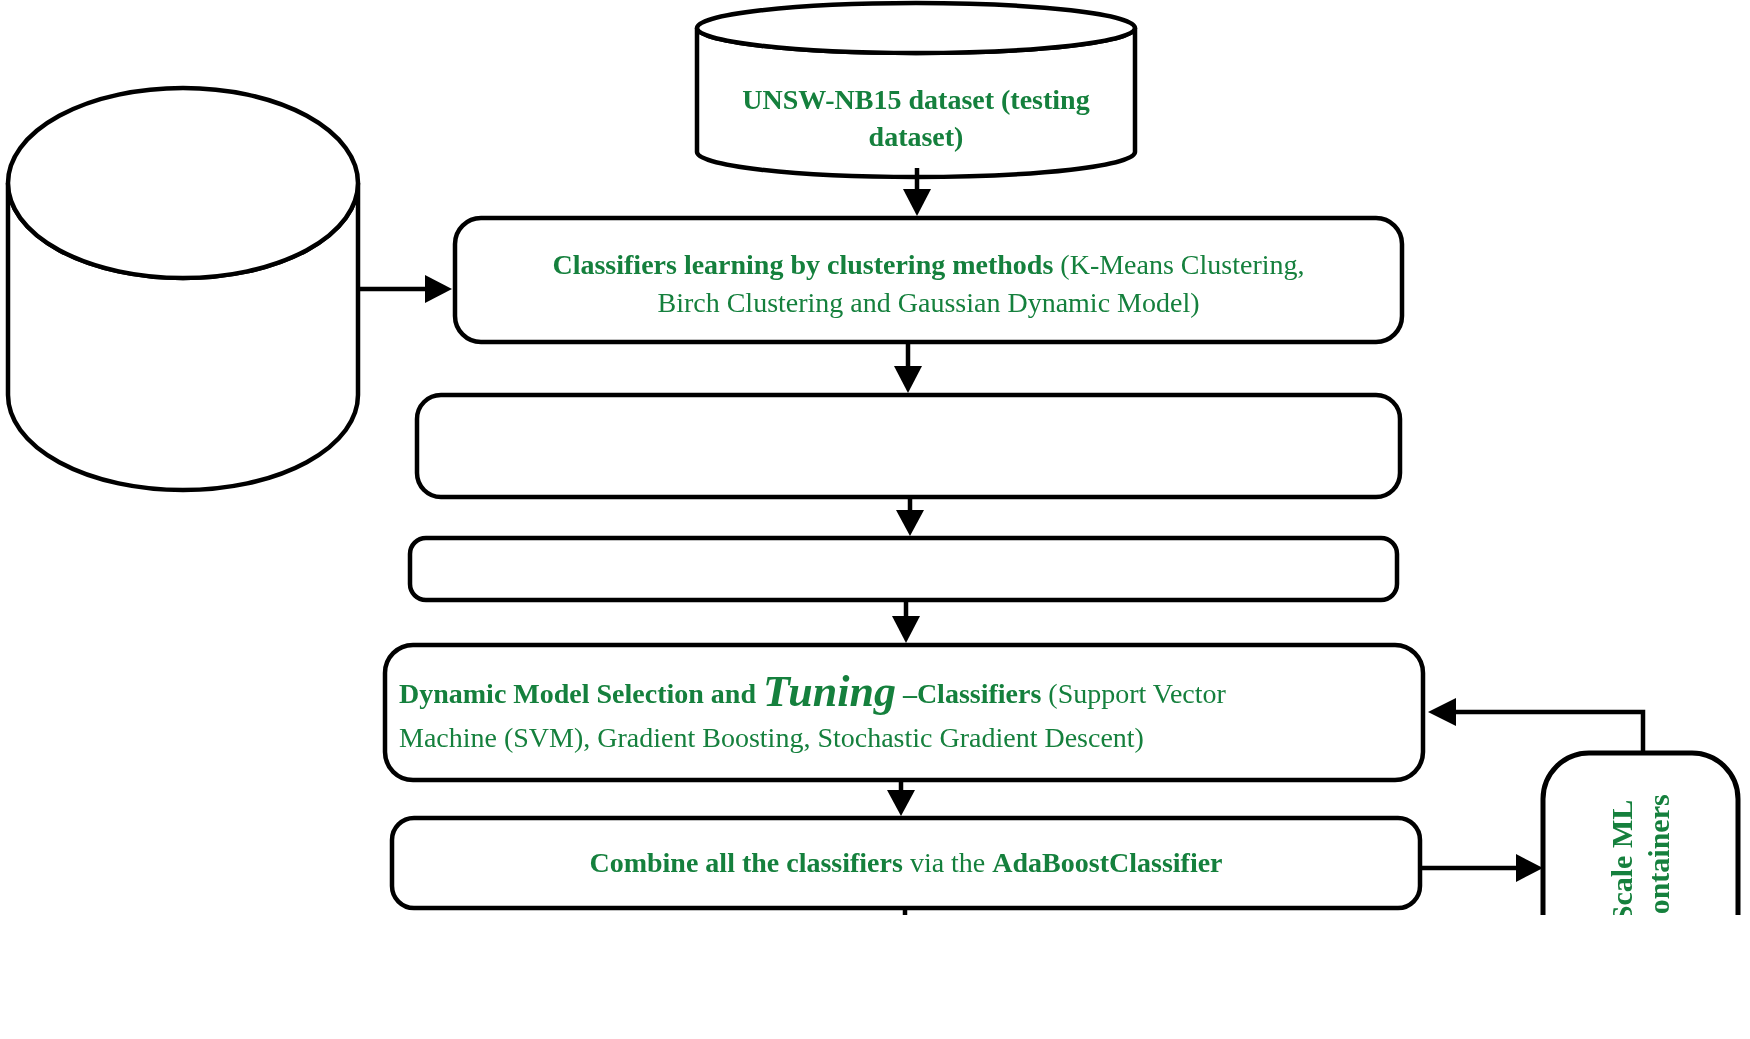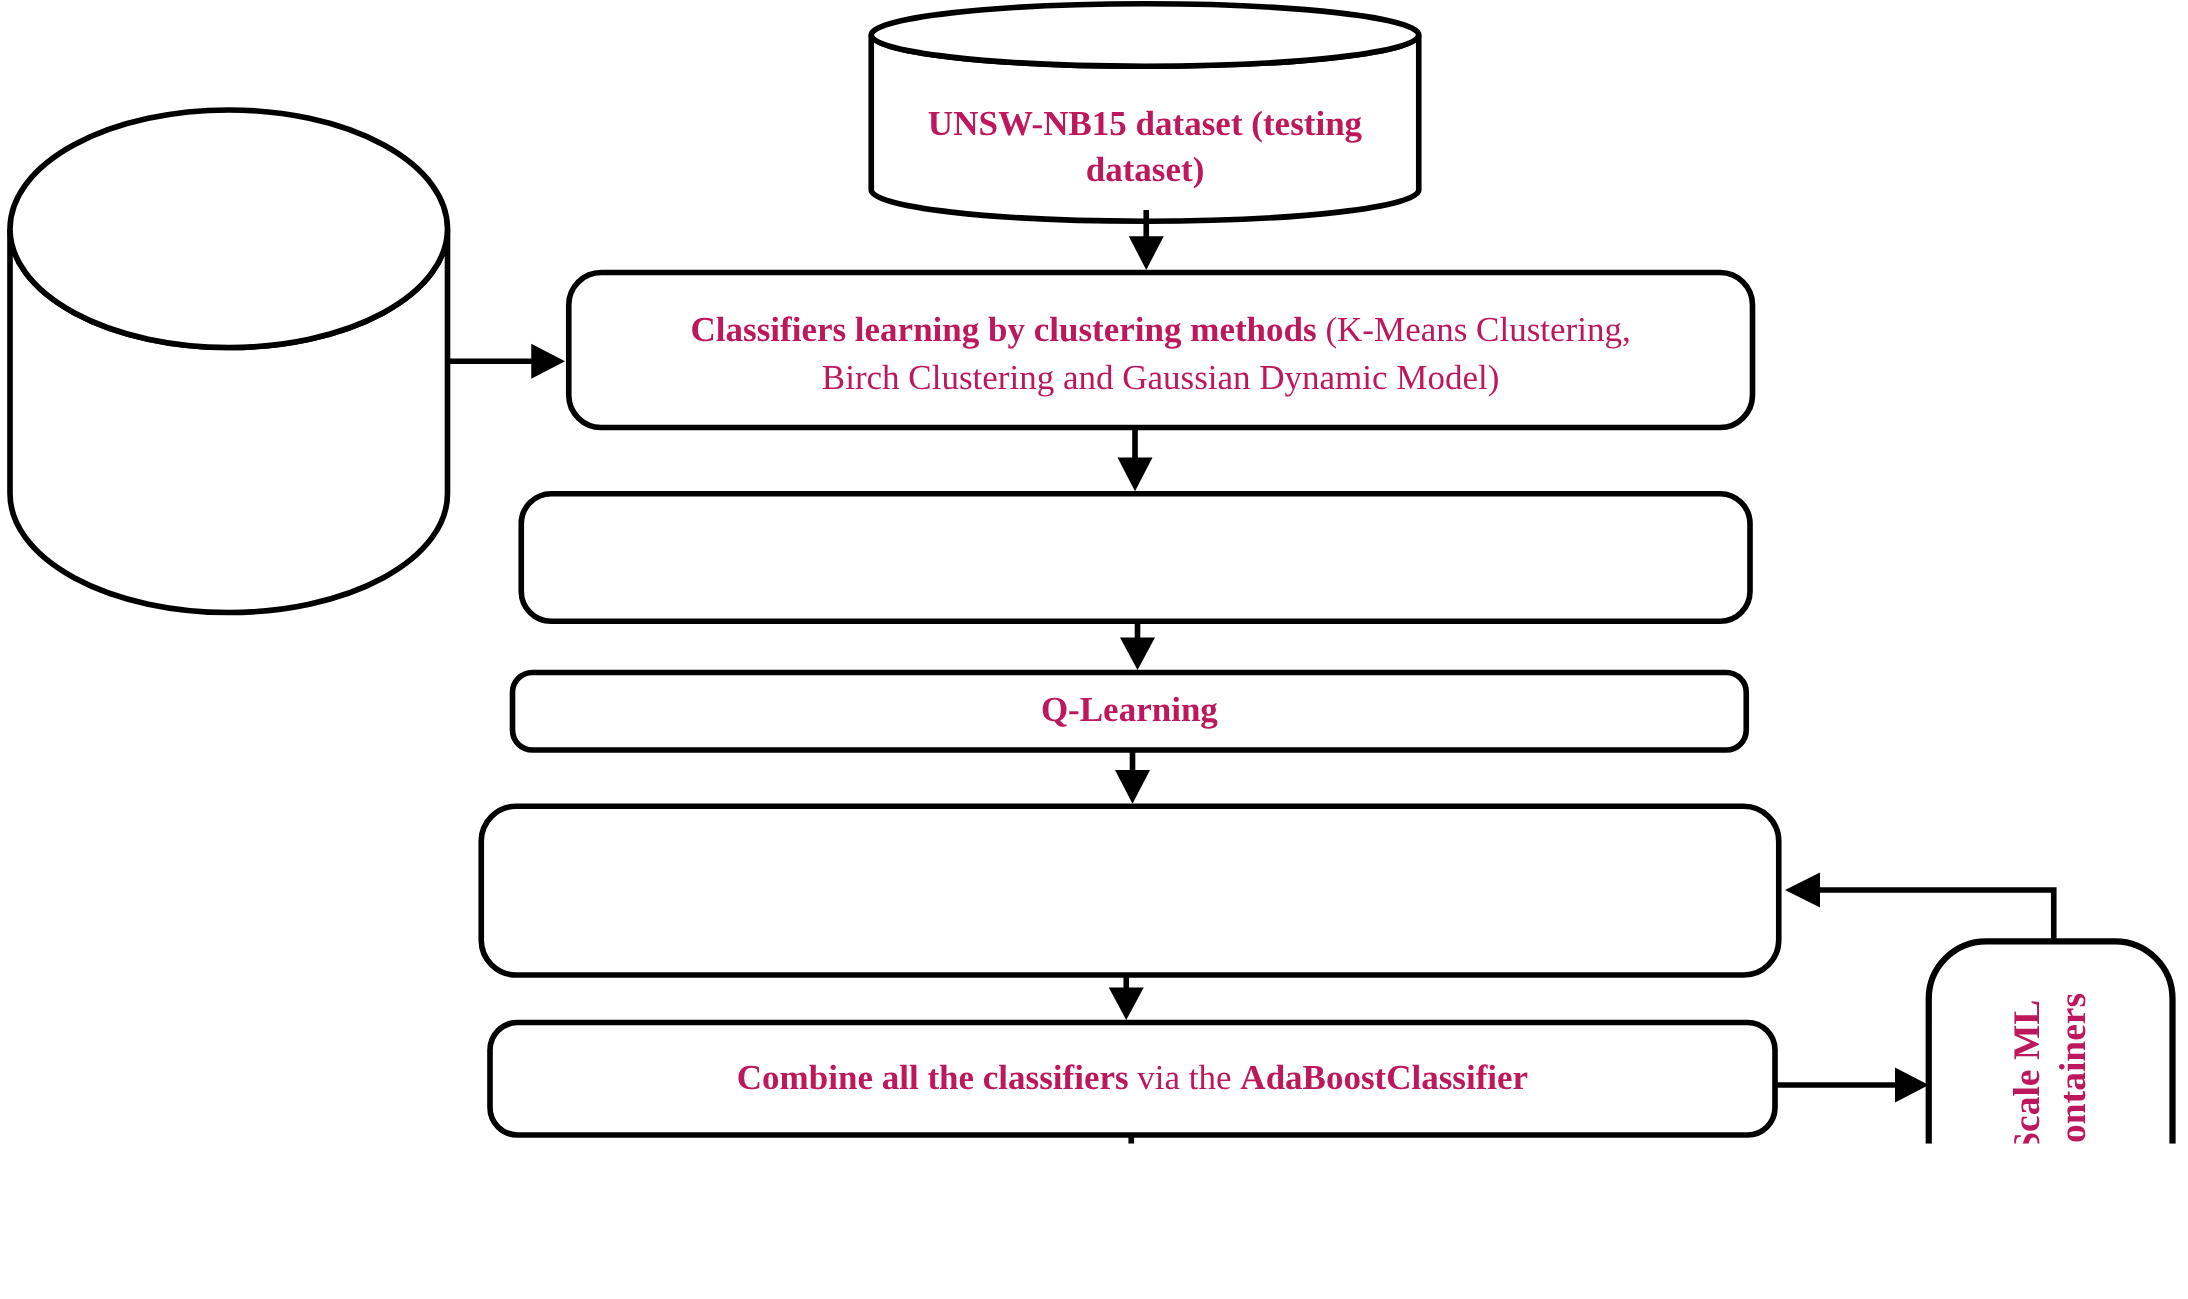--- a/index.html
+++ b/index.html
@@ -1,21 +1,21 @@
 <!DOCTYPE html>
 <html><head>
 <meta charset="utf-8">
 <style>
   html,body{margin:0;padding:0;background:#ffffff;}
   .canvas{
     position:relative;
     width:1750px;height:915px;
     background:#ffffff;
     font-family:"Liberation Serif","DejaVu Serif",serif;
-    color:#be185d;
+    color:#15803d;
     overflow:hidden;
   }
   .shapes{position:absolute;left:0;top:0;}
   .label{position:absolute;display:flex;align-items:center;justify-content:center;text-align:center;}
   .label .tc{width:100%;}
   .fs28{font-size:28px;line-height:38px;}
   .b{font-weight:bold;}
   .cyl-label{font-size:28px;line-height:37px;font-weight:bold;}
   .box4{justify-content:flex-start;text-align:left;padding:0 14px;box-sizing:border-box;}
   .box4 .line1{line-height:50px;}
@@ -88,24 +88,31 @@
 
 
   <div class="label fs28" style="left:455px;top:222px;width:947px;height:124px;">
     <div class="tc">
       <span class="b">Classifiers learning by clustering methods</span><span> (K-Means Clustering,</span><br>
       <span>Birch Clustering and Gaussian Dynamic Model)</span>
     </div>
   </div>
 
 
-  <div class="label fs28" style="left:410px;top:538px;width:987px;height:62px;">
-    <div class="tc b">Q-Learning</div>
+
+  <div class="label fs28 box4" style="left:385px;top:645px;width:1038px;height:135px;">
+    <div class="tc">
+      <div class="line1">
+        <span class="b">Dynamic Model Selection and </span><span class="tuning">Tuning</span><span class="b"> –Classifiers </span><span>(Support Vector</span>
+      </div>
+      <div class="line2">
+        <span>Machine (SVM), Gradient Boosting, Stochastic Gradient Descent)</span>
+      </div>
+    </div>
   </div>
-
 
   <div class="label fs28" style="left:392px;top:818px;width:1028px;height:90px;">
     <div class="tc">
       <span class="b">Combine all the classifiers</span><span> via the </span><span class="b">AdaBoostClassifier</span>
     </div>
   </div>
 
 
   <div class="rot">
     <span>Scale ML</span><br>

